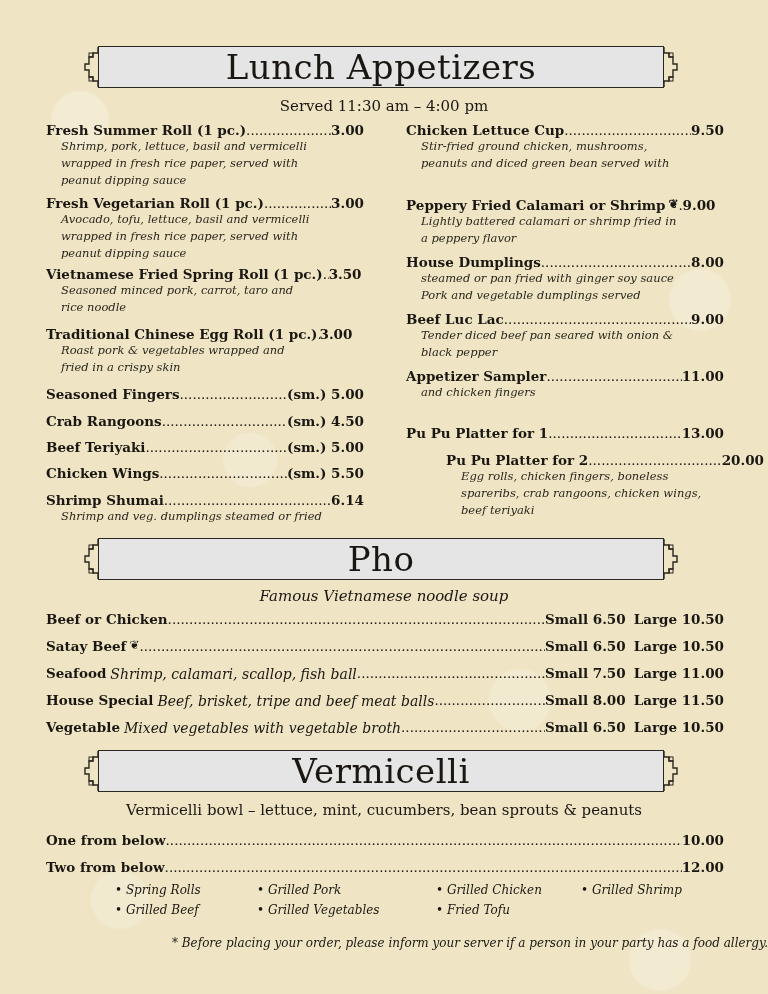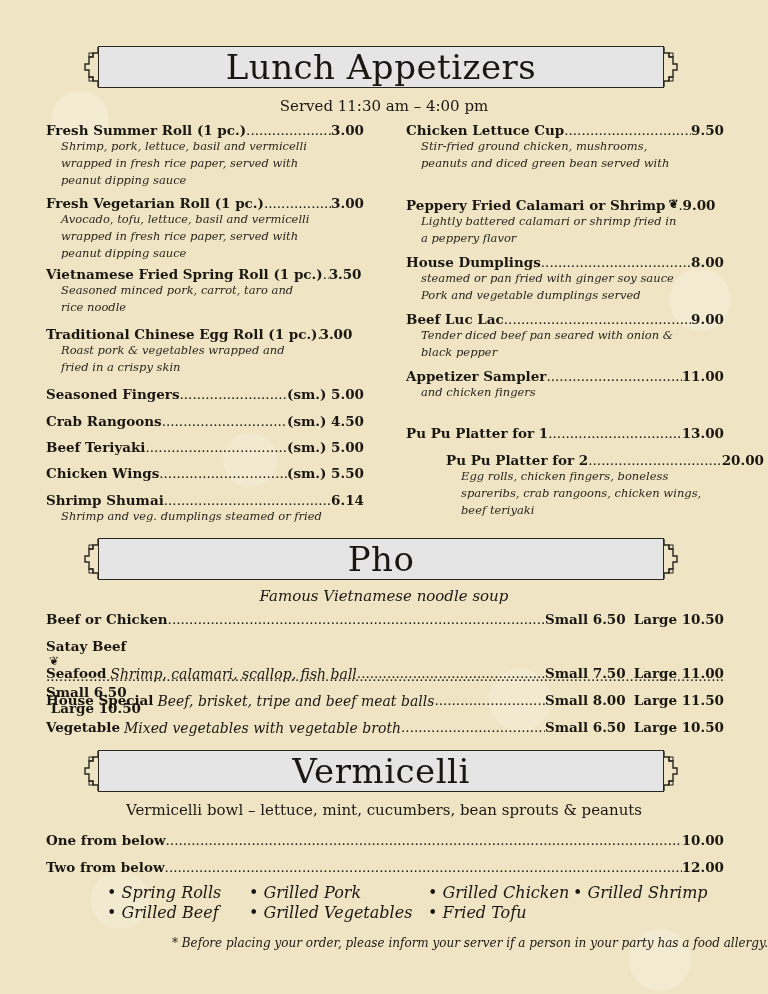--- a/index.html
+++ b/index.html
@@ -40,21 +40,21 @@
   .pho-row .n { font-weight: bold; }
   .pho-row .d { font-style: italic; font-size: 14px; margin-left: 4px; line-height: 18px; }
   .pho-row .dots { flex: 1; overflow: hidden; }
   .pho-row .dots::after { content: "................................................................................................................................................................................................................................"; }
   .pho-row .small { font-weight: bold; width: 84px; }
   .pho-row .large { font-weight: bold; width: 95px; text-align: right; }
   .spicy { font-size: 12px; margin-left: 3px; }
   .verm-row { position: absolute; left: 46px; width: 678px; display: flex; font-size: 13.5px; font-weight: bold; white-space: nowrap; }
   .verm-row .dots { flex: 1; overflow: hidden; font-weight: normal; }
   .verm-row .dots::after { content: "................................................................................................................................................................................................................................"; }
-  .opt { position: absolute; font-size: 16px; font-style: italic; white-space: nowrap; }
+  .opt { position: absolute; font-size: 12px; font-style: italic; white-space: nowrap; margin-left: 8px; }
   .footnote { position: absolute; left: 0; width: 768px; text-align: right; top: 936px; font-size: 12px; font-style: italic; }
 </style>
 </head>
 <body>
 
 <div class="banner" style="top:46px;">
   <svg class="orn l" viewBox="0 0 14 40">
       <path d="M14 0 V6 H9 V10 H5 V17 H1 V23 H5 V30 H9 V34 H14 V40" fill="none" stroke="#2a2620" stroke-width="1.4"></path>
       <rect x="5" y="6" width="4" height="4" fill="none" stroke="#2a2620"></rect>
       <rect x="5" y="30" width="4" height="4" fill="none" stroke="#2a2620"></rect>
@@ -220,21 +220,21 @@
     </svg>
 </div>
 <div class="subtitle" style="top:587px; font-style:italic;">Famous Vietnamese noodle soup</div>
 
 <div class="pho-row" style="top:611px;">
     <span class="n">Beef or Chicken</span>
     <span class="dots"></span>
     <span class="small">Small 6.50</span>
     <span class="large">Large 10.50</span>
   </div>
-<div class="pho-row" style="top:638px;flex-direction:column;">
+<div class="pho-row" style="top:638px;">
     <span class="n">Satay Beef</span>
     <span class="spicy">❦</span>
     <span class="dots"></span>
     <span class="small">Small 6.50</span>
     <span class="large">Large 10.50</span>
   </div>
 <div class="pho-row" style="top:665px;">
     <span class="n">Seafood</span>
     <span class="d">Shrimp, calamari, scallop, fish ball</span>
     <span class="dots"></span>

